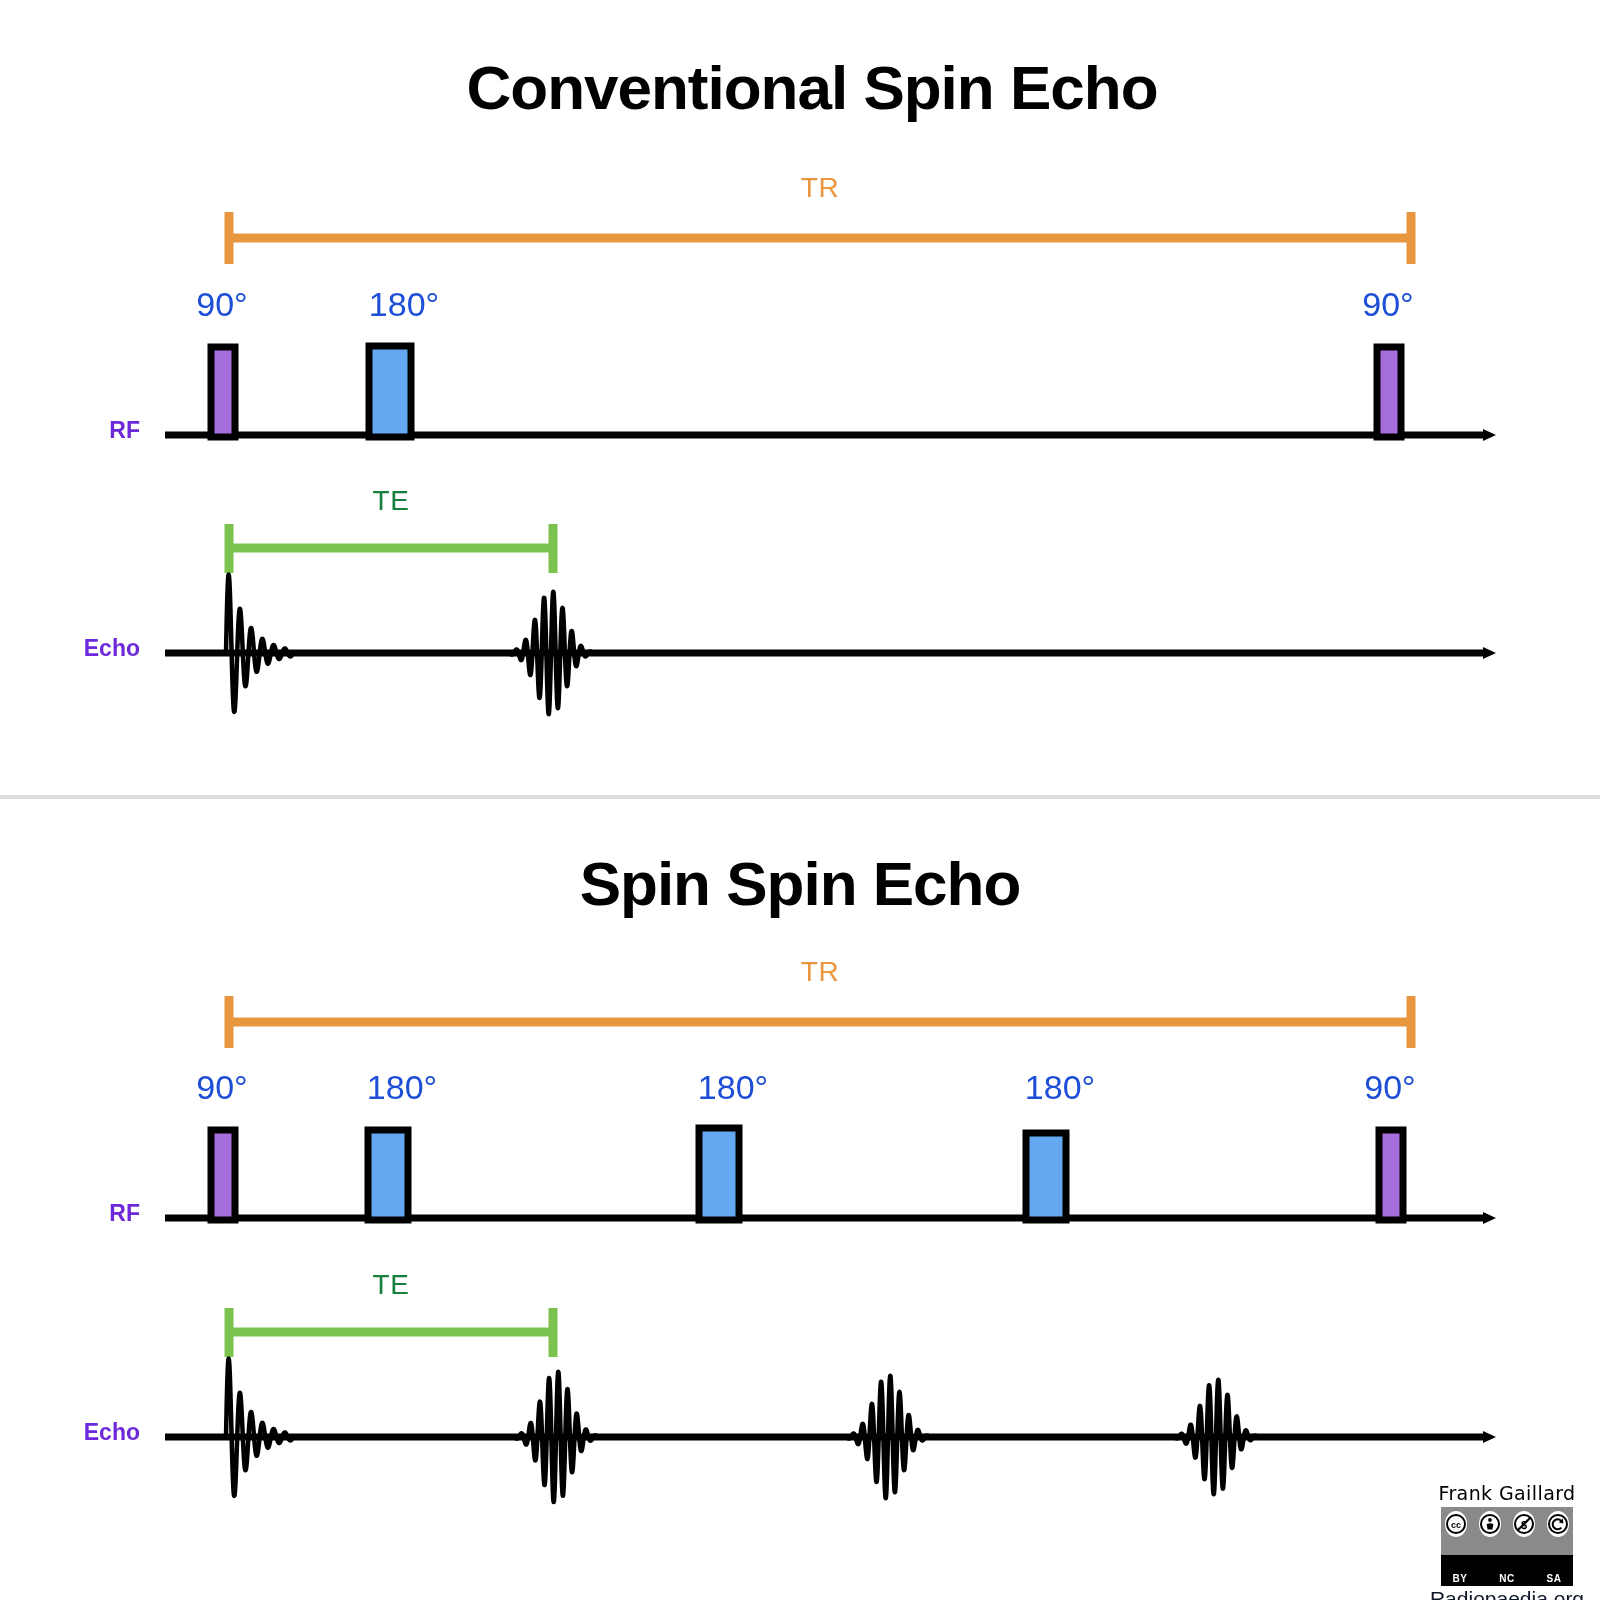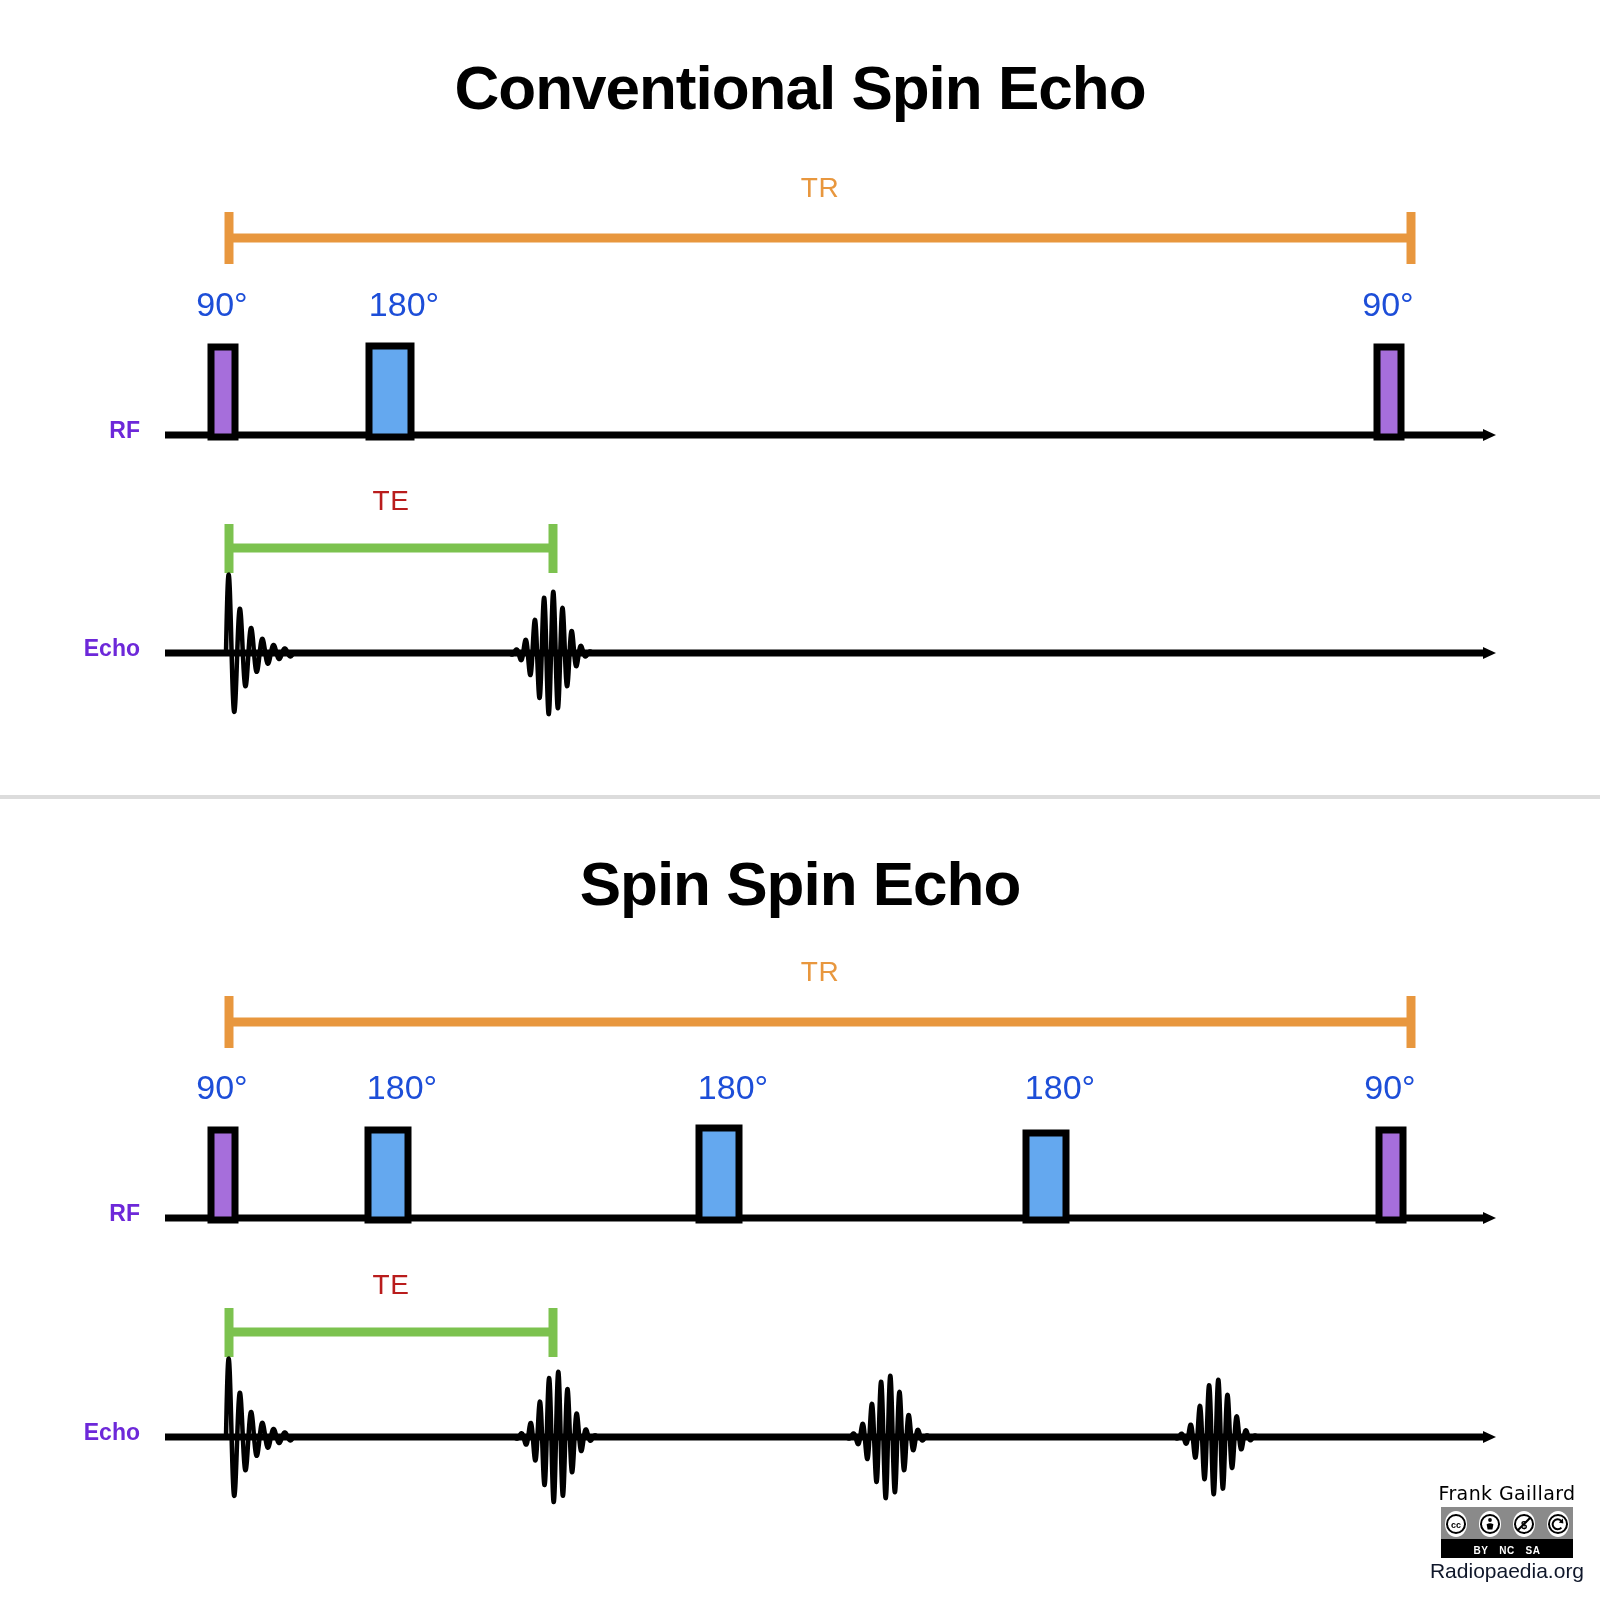--- a/index.html
+++ b/index.html
@@ -1,40 +1,40 @@
 <!DOCTYPE html>
 <html><head>
 <meta charset="utf-8">
 <style>
   html,body{margin:0;padding:0;}
   body{
     width:1600px;height:1600px;background:#ffffff;
     font-family:"Liberation Sans","DejaVu Sans",sans-serif;
     overflow:hidden;position:relative;
   }
-  .panel{position:absolute;left:0;width:1292px;padding-left:20px;}
+  .panel{position:absolute;left:12px;width:1292px;padding-left:20px;}
   #panel-cse{top:0;height:797px;}
   #panel-fse{top:799px;height:801px;}
   .divider{
     position:absolute;left:0;top:795px;width:1600px;height:4px;
     background:#dcdcdc;
   }
   .title{
     position:absolute;left:0;width:1600px;text-align:center;
     font-weight:bold;color:#000000;letter-spacing:-1px;
     font-family:"Liberation Sans","DejaVu Sans",sans-serif;
   }
   #title-cse{top:52px;font-size:62px;}
   #title-fse{top:848px;font-size:62px;}
   .tr-label,.te-label{
     position:absolute;font-weight:normal;font-size:28px;
     text-align:center;letter-spacing:0.5px;
   }
   .tr-label{color:#e8973e;}
-  .te-label{color:#b91c1c;}
+  .te-label{color:#15803d;}
   .axis-label{
     position:absolute;font-weight:bold;font-size:23px;color:#6d28d9;
     text-align:right;
   }
   .pulse-label{
     position:absolute;font-size:34px;color:#1d4ed8;text-align:center;
     font-family:"Liberation Sans","DejaVu Sans",sans-serif;
   }
   svg.layer{position:absolute;left:0;top:0;overflow:visible;}
   .attrib{
@@ -48,22 +48,22 @@
     width:132px;margin:3px auto 0;background:#8a8a8a;
     border:0;display:block;
   }
   .cc-top{display:flex;justify-content:center;align-items:center;gap:12px;padding:4px 4px 2px;}
   .cc-circ{
     width:26px;height:26px;border-radius:50%;background:#ffffff;
     display:flex;align-items:center;justify-content:center;
     font-size:12px;font-weight:bold;color:#000;line-height:1;
   }
   .cc-bottom{
-    background:#000;color:#fff;display:flex;justify-content:center;
-    font-size:10px;font-weight:bold;padding:6px 6px 2px;letter-spacing:0.5px;
+    background:#000;color:#fff;display:flex;justify-content:space-between;
+    font-size:10px;font-weight:bold;padding:18px 6px 2px;letter-spacing:0.5px;margin-top:16px;
   }
   .cc-bottom span{min-width:26px;text-align:center;}
   .attrib-site{font-size:21px;color:#0f172a;margin-top:1px;}
 </style>
 </head>
 <body>
 
 <div class="panel" id="panel-cse">
   <div class="title" id="title-cse">Conventional Spin Echo</div>
 </div>

